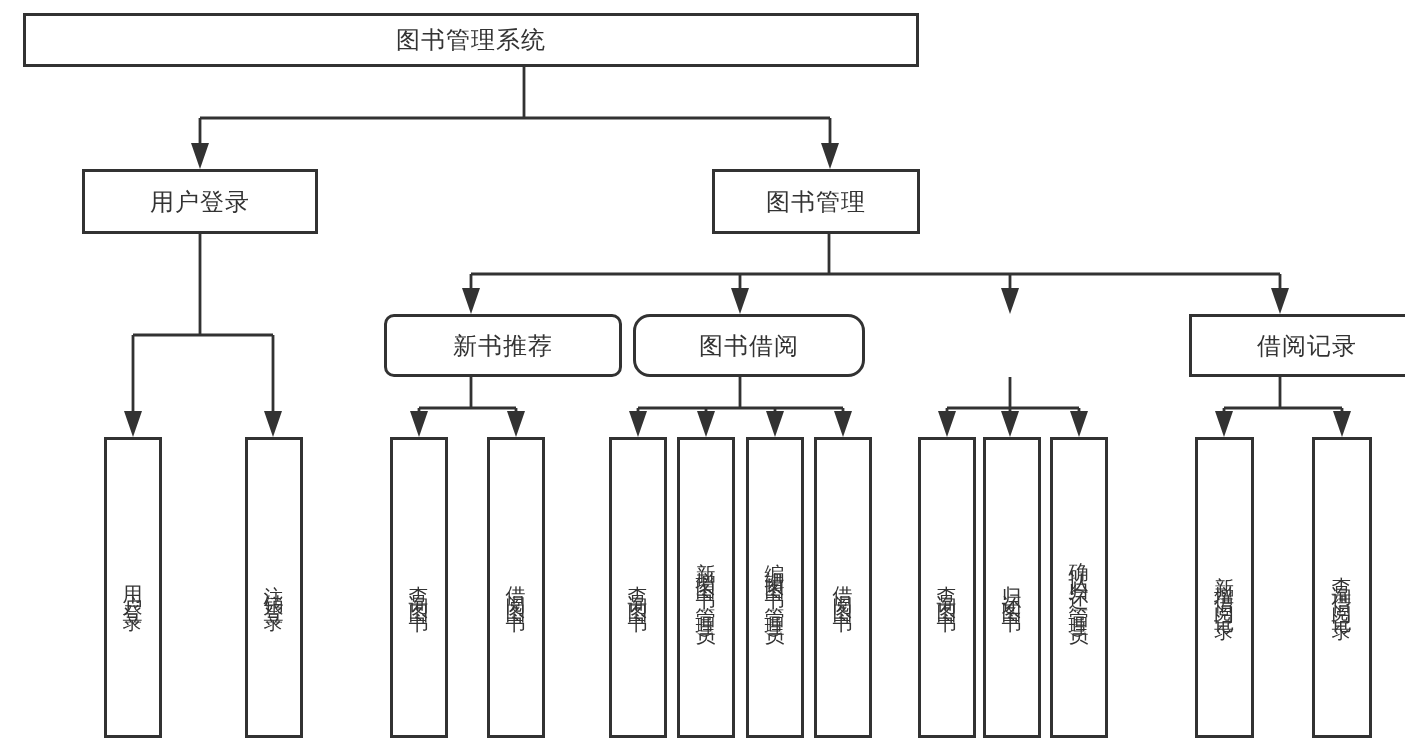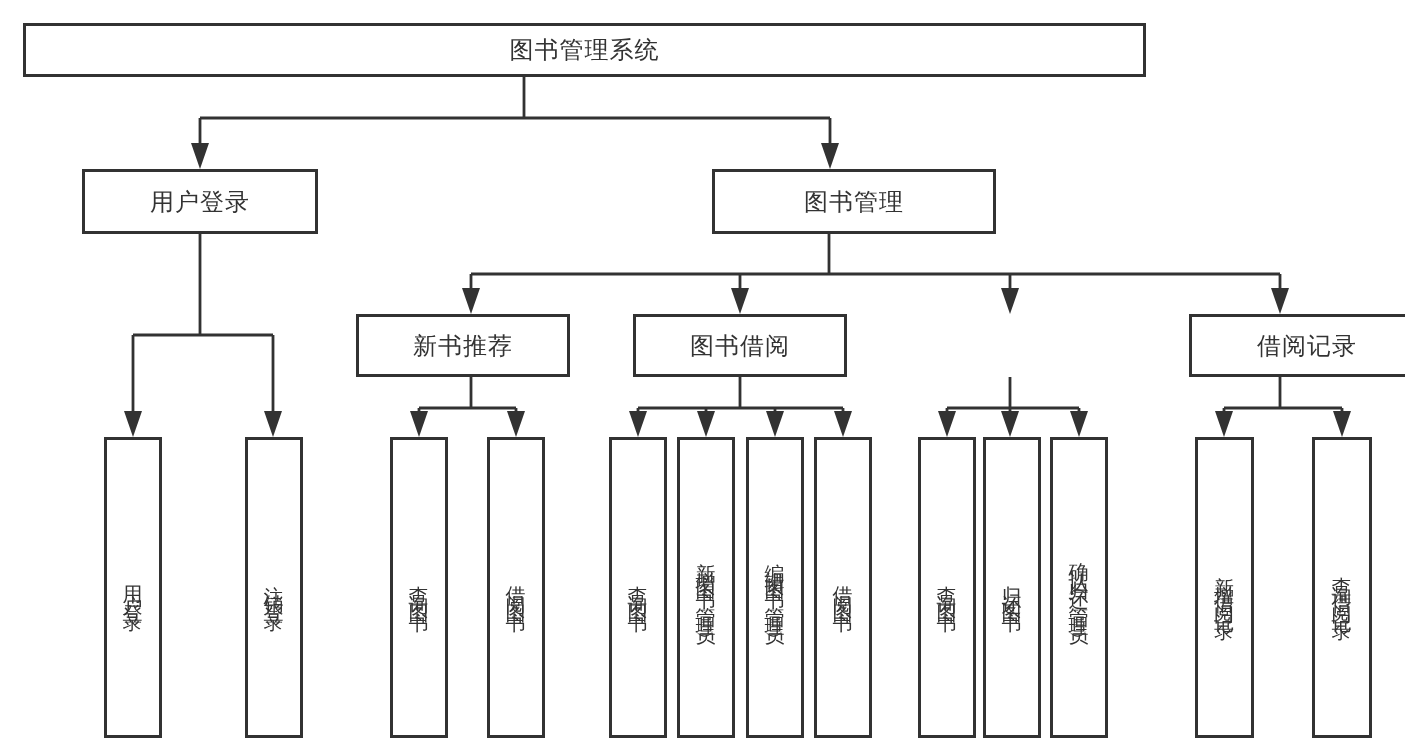--- a/index.html
+++ b/index.html
@@ -14,21 +14,21 @@
   #connectors{position:absolute;left:0;top:0;width:1405px;height:747px;}
   .node{
     position:absolute;
     box-sizing:border-box;
     border:3px solid #323232;
     background:#ffffff;
     display:flex;align-items:center;justify-content:center;
     text-align:center;
   }
   .h-node{font-size:24px;letter-spacing:1px;}
-  .root-node{left:23px;top:23px;width:1123px;height:54px;}
+  .root-node{left:23px;top:13px;width:896px;height:54px;}
   .lvl2{top:169px;height:65px;}
   .lvl3{top:314px;height:63px;}
   .leaf{top:437px;height:301px;width:58px;}
   .vtext{
     writing-mode:vertical-rl;
     text-orientation:mixed;
     font-size:20px;
     letter-spacing:9px;
     line-height:1;
     white-space:nowrap;
@@ -120,28 +120,28 @@
     </g>
   </svg>
 
   <div class="node h-node root-node">
     <span>图书管理系统</span>
   </div>
 
   <div class="node h-node lvl2" style="left:82px;width:236px;">
     <span>用户登录</span>
   </div>
-  <div class="node h-node lvl2" style="left:712px;width:284px;">
+  <div class="node h-node lvl2" style="left:712px;width:208px;">
     <span>图书管理</span>
   </div>
 
-  <div class="node h-node lvl3" style="left:356px;width:214px;">
+  <div class="node h-node lvl3" style="left:384px;width:238px;border-radius:10px;">
     <span>新书推荐</span>
   </div>
-  <div class="node h-node lvl3" style="left:633px;width:214px;">
+  <div class="node h-node lvl3" style="left:633px;width:232px;border-radius:17px;">
     <span>图书借阅</span>
   </div>
   <div class="node h-node lvl3" style="left:1189px;width:236px;">
     <span>借阅记录</span>
   </div>
 
   <div class="node leaf" style="left:104px;">
     <span class="vtext">用户登录</span>
   </div>
   <div class="node leaf" style="left:245px;">

